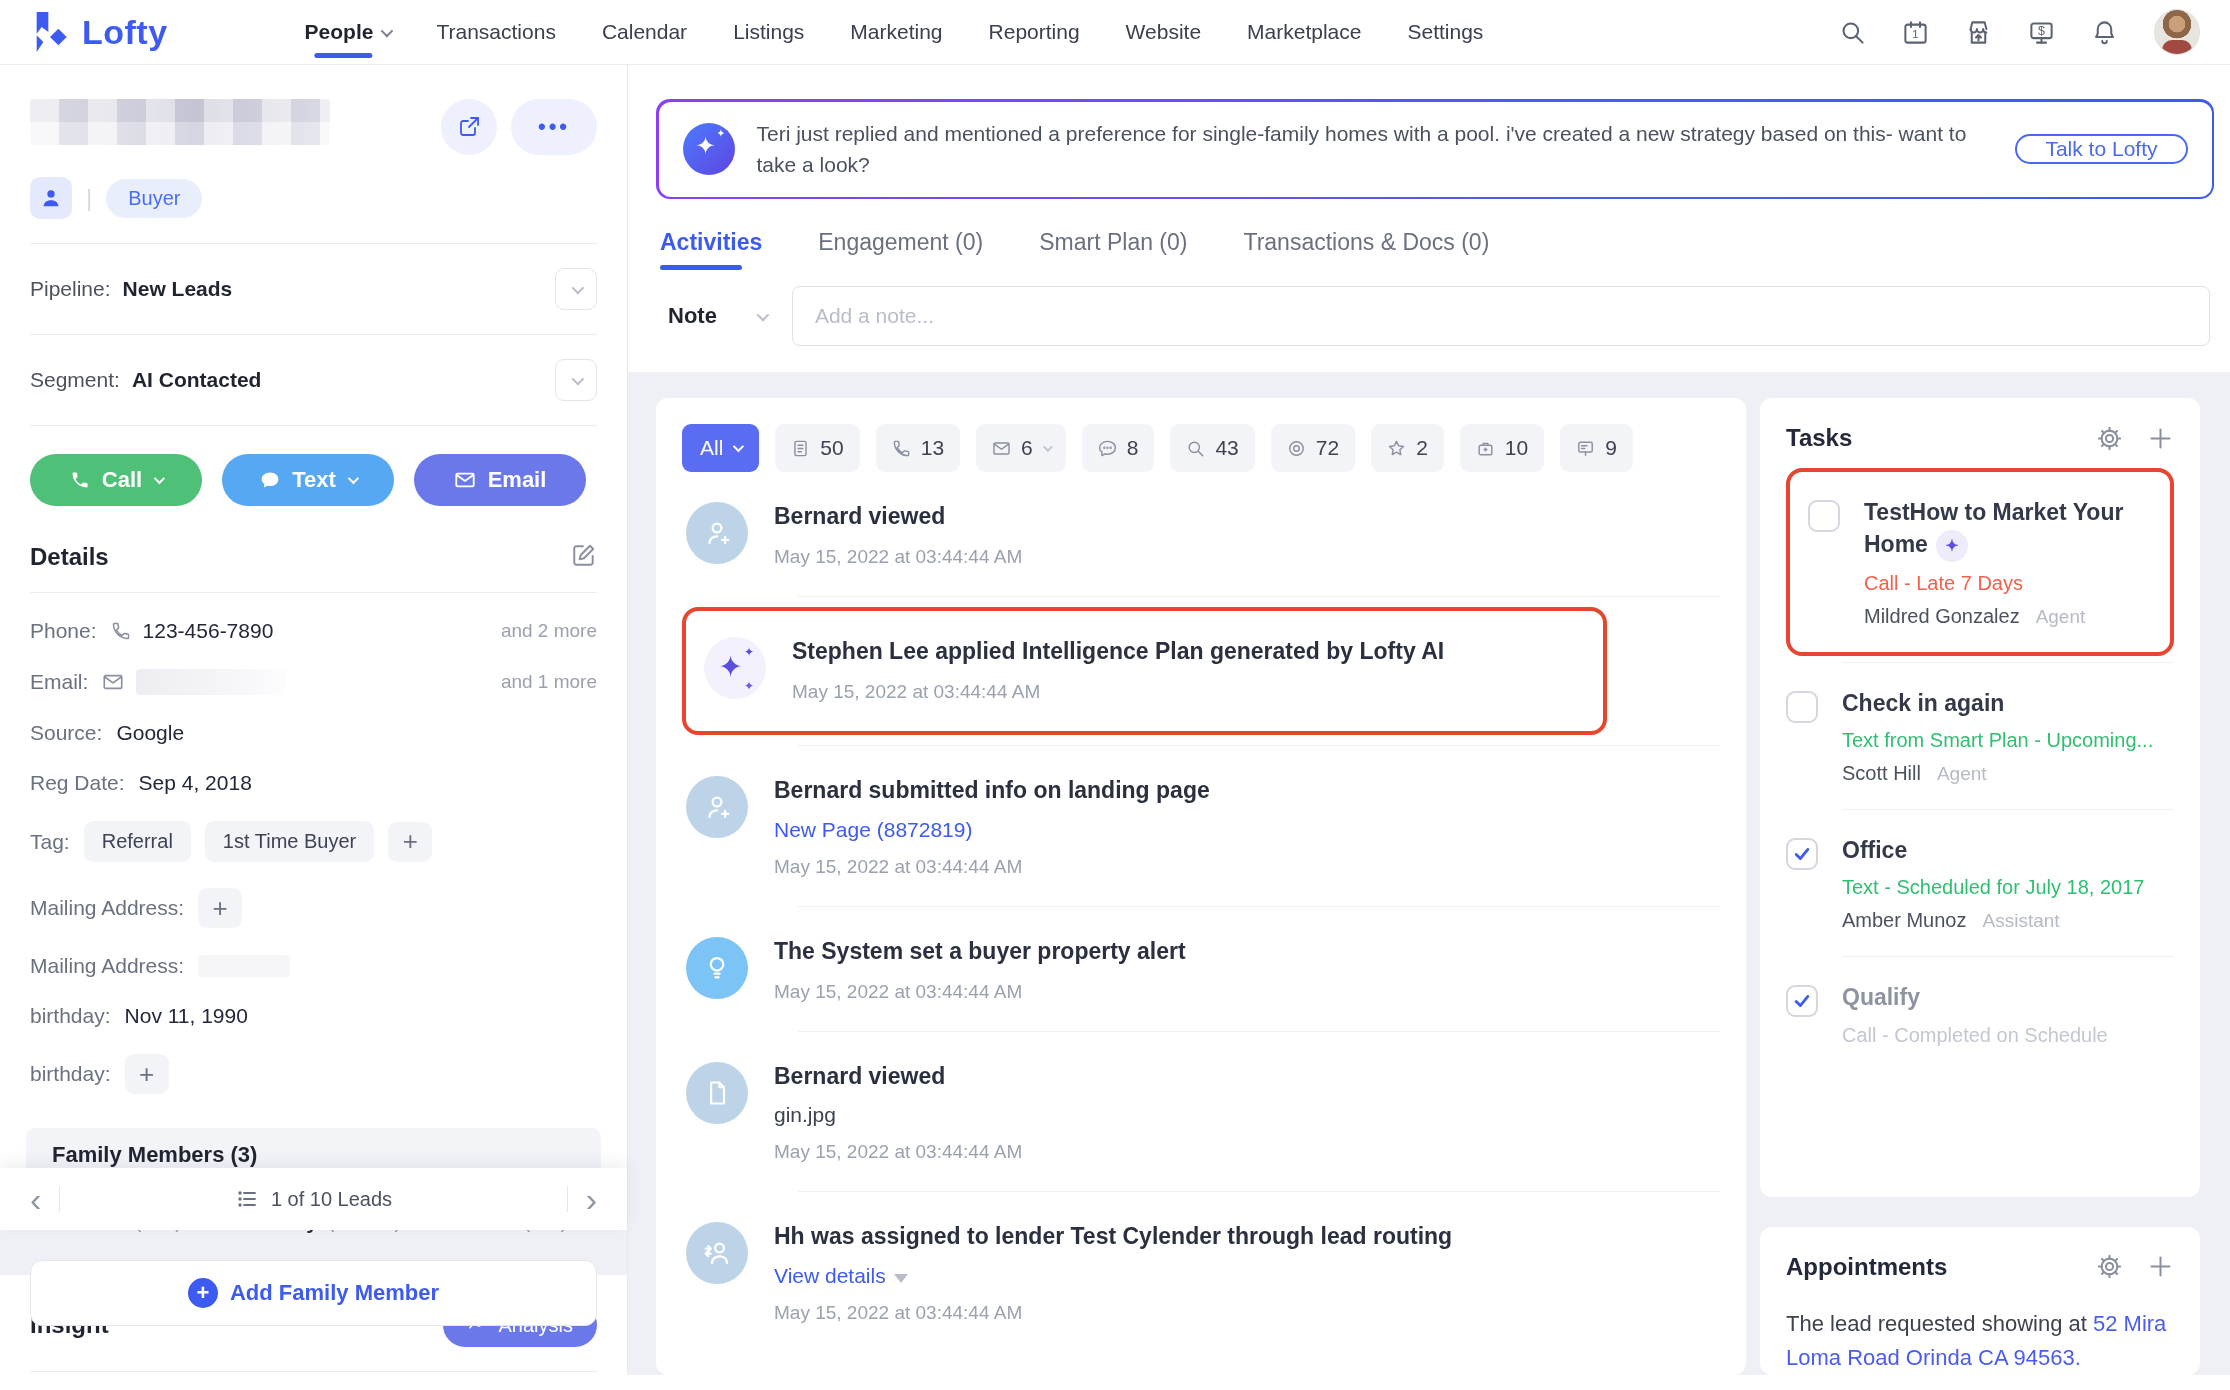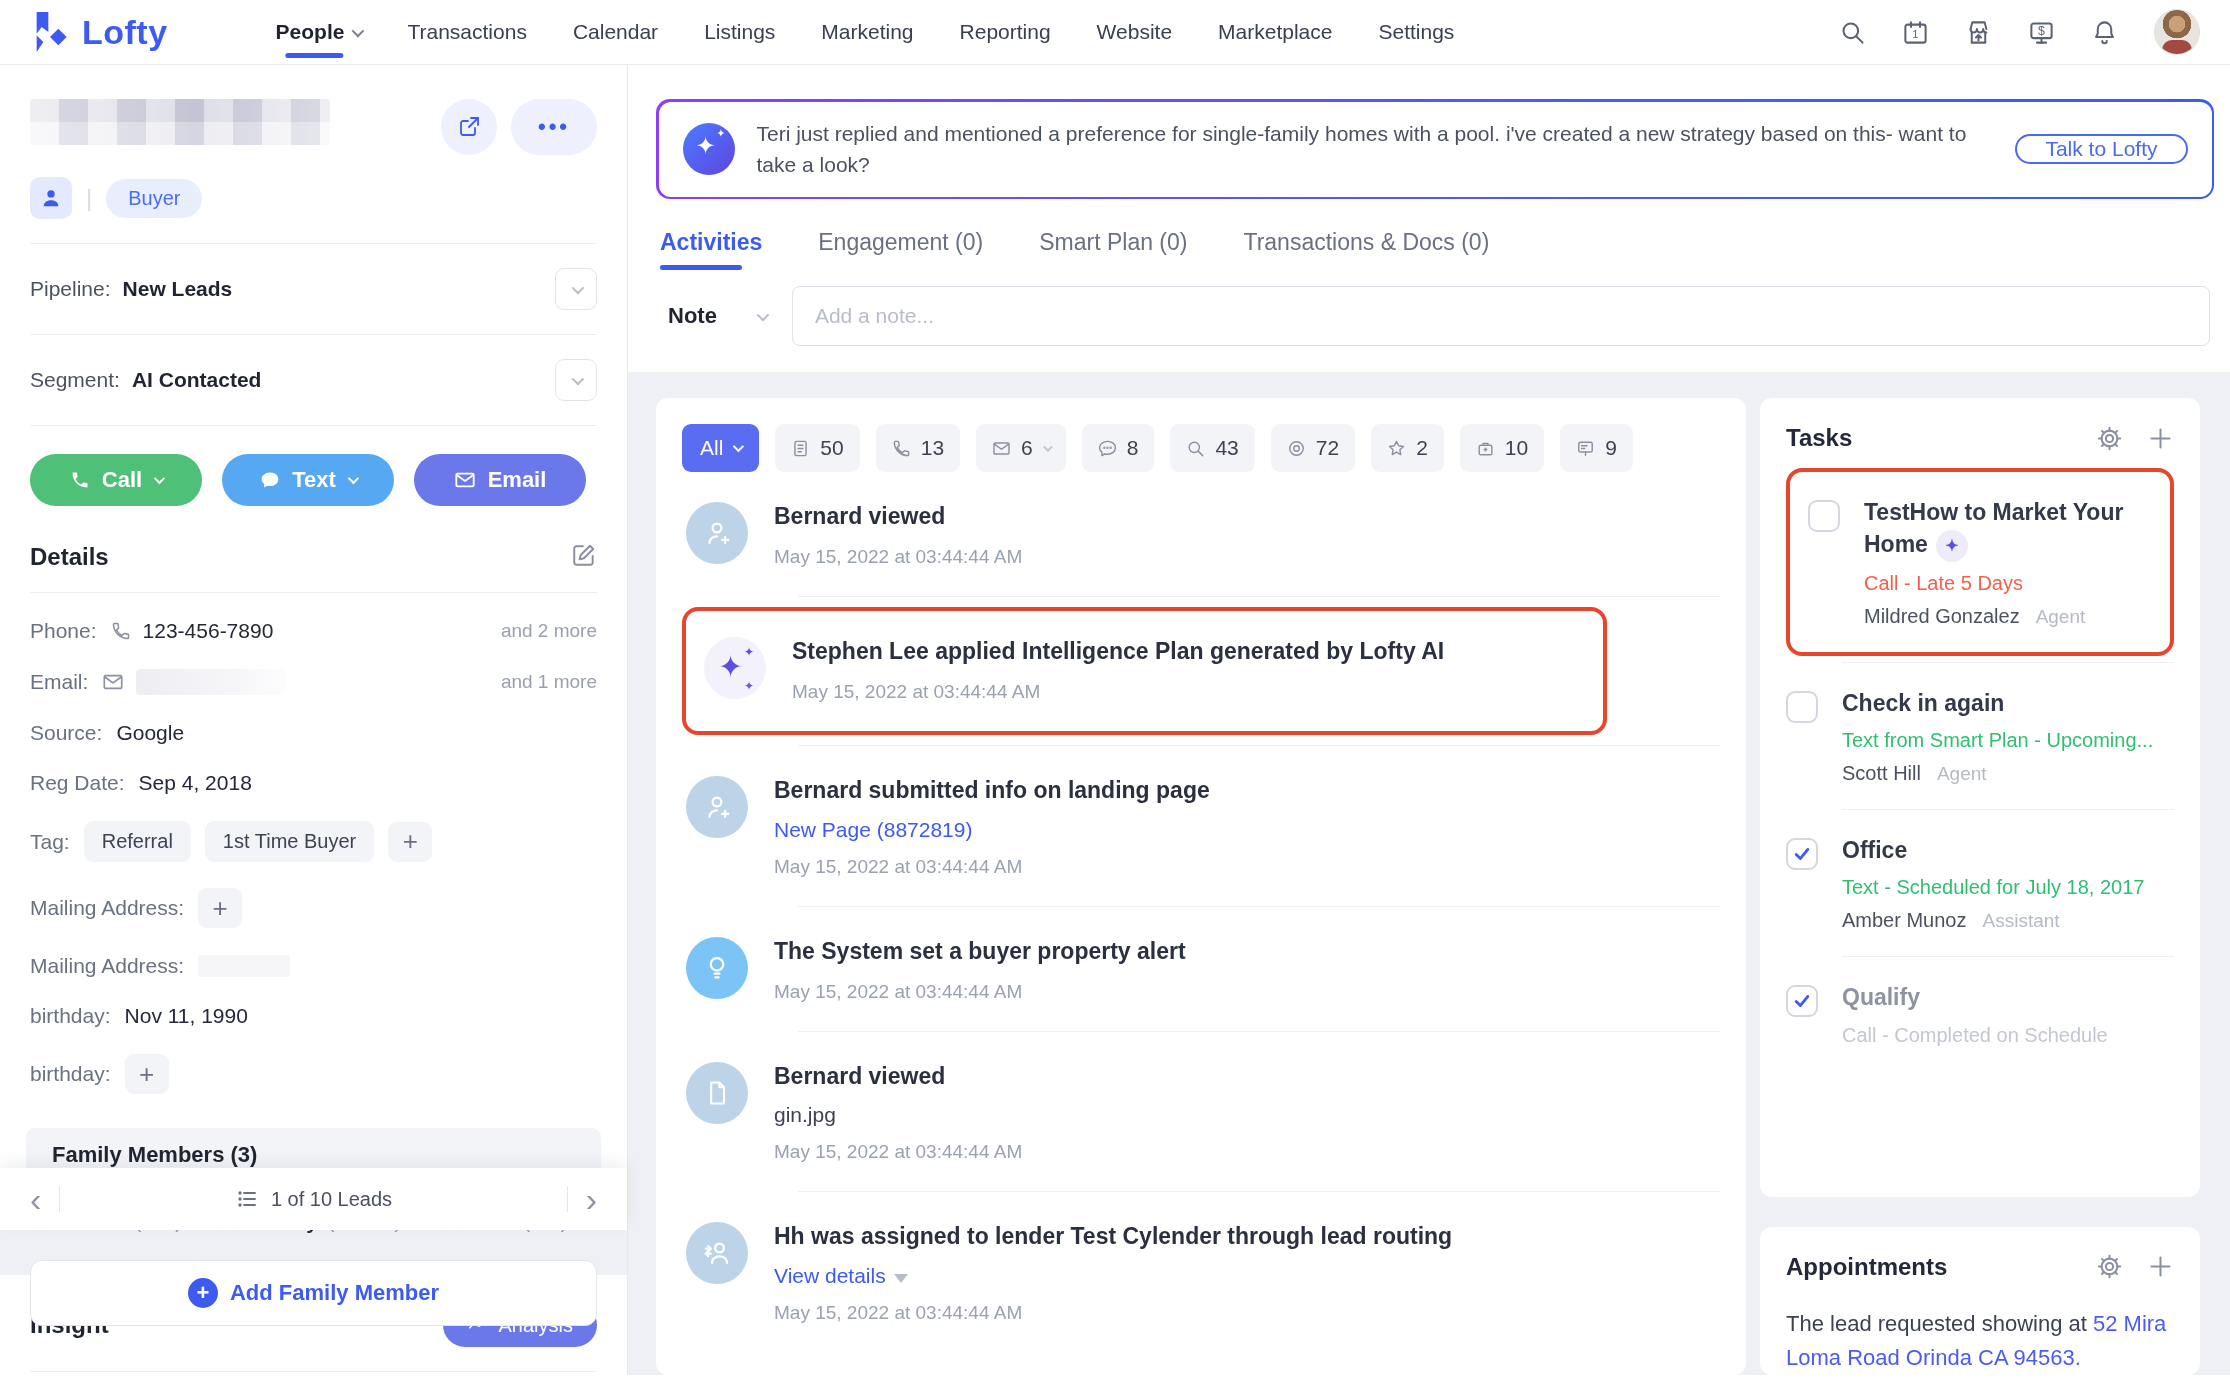--- a/index.html
+++ b/index.html
@@ -9,21 +9,21 @@
   .svgi { stroke:currentColor; fill:none; stroke-width:1.8; stroke-linecap:round; stroke-linejoin:round; }
 
   
   .topnav { height:65px; display:flex; align-items:center; padding:0 30px; background:#fff;
     border-bottom:1px solid #e9ebf1; position:relative; z-index:5; }
   .logo { display:flex; align-items:center; gap:12px; color:#3d5af1; }
   .logo-word { font-size:34px; font-weight:bold; letter-spacing:.5px; }
   .nav-items { display:flex; align-items:center; gap:46px; margin-left:108px; height:100%; }
   .nav-item { font-size:21px; color:#3a4050; height:100%; display:flex; align-items:center; gap:8px;
     position:relative; cursor:pointer; white-space:nowrap; }
-  .nav-item.active { color:#1f2430; font-weight:bold; }
+  .nav-item.active { color:#1f2430; font-weight:bold;margin-left:29px; }
   .nav-item.active::after { content:""; position:absolute; left:50%; transform:translateX(-58%);
     bottom:6px; width:58px; height:5px; border-radius:3px; background:#3d5af1; }
   .chev { width:9px; height:9px; border-right:2px solid #7b8190; border-bottom:2px solid #7b8190;
     transform:rotate(45deg) translateY(-2px); display:inline-block; }
   .nav-right { margin-left:auto; display:flex; align-items:center; gap:36px; color:#5b6271; }
   .nav-ico { width:27px; height:27px; cursor:pointer; }
   .avatar { width:46px; height:46px; border-radius:50%; cursor:pointer;
     background:radial-gradient(circle at 50% 32%, #caa07a 0 22%, #8d6748 23% 38%, #e8e4e0 39%);
     border:1px solid #e0e0e0; position:relative; overflow:hidden; }
   .avatar::after { content:""; position:absolute; bottom:-4px; left:50%; transform:translateX(-50%);
@@ -698,21 +698,21 @@
                   </svg>
               </div>
             </div>
           </div>
 
           <div class="task-hl">
             <div class="task">
               <div class="cbx"></div>
               <div>
                 <div class="t-title"><span>TestHow to Market Your Home</span><span class="t-sparkle"></span></div>
-                <div class="t-status st-red">Call - Late 5 Days</div>
+                <div class="t-status st-red">Call - Late 7 Days</div>
                 <div class="t-owner"><span>Mildred Gonzalez</span><span class="t-role">Agent</span></div>
               </div>
             </div>
           </div>
 
           <div class="task-divider"></div>
 
           <div class="task">
             <div class="cbx"></div>
             <div>

